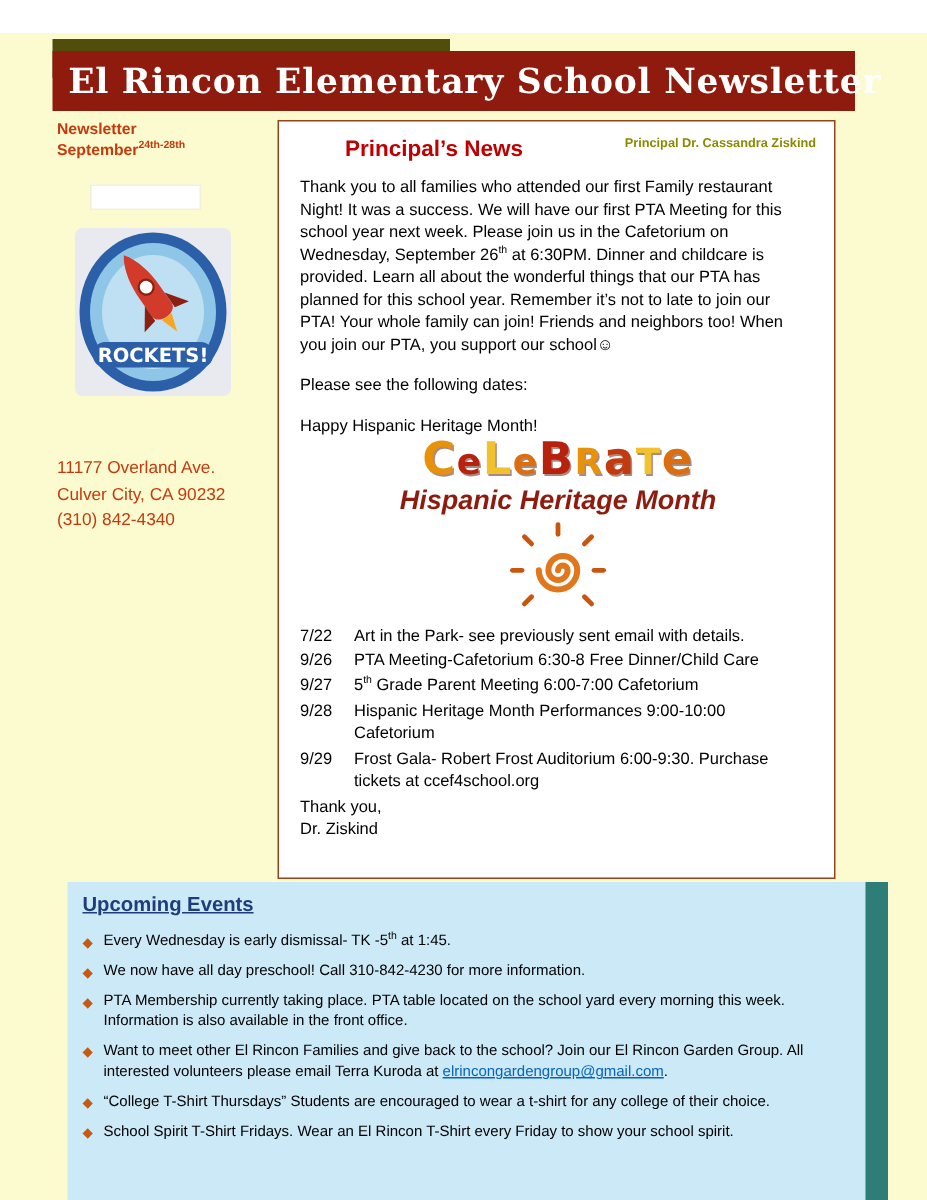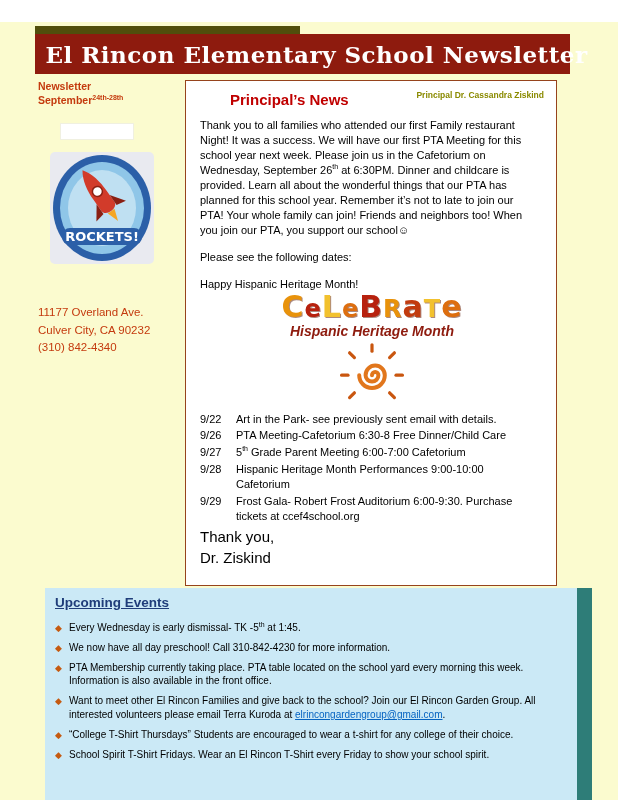--- a/index.html
+++ b/index.html
@@ -30,28 +30,28 @@
   .pn-heading{margin:2px 0 0 30px;color:#C00000;font-size:15px;font-weight:bold;}
   .principal-label{color:#8A8A00;font-size:8.5px;font-weight:bold;margin-top:1px;text-align:left;}
   .pn-paragraph{margin:10px 0 0;font-size:11px;line-height:1.36;width:336px;}
   .pn-line{margin:13px 0 0;font-size:11px;}
   .heritage{margin:15px 0 0;font-size:11px;}
   sup{font-size:7px;line-height:0;}
 
   .celebrate{text-align:center;margin-top:2px;}
   .celebrate-title{font-family:"DejaVu Sans",sans-serif;font-weight:bold;letter-spacing:1px;line-height:1;}
   .celebrate-title span{display:inline-block;text-shadow:1px 1px 0 rgba(90,20,0,.5);}
-  .celebrate-sub{color:#8E1B0E;font-style:italic;font-weight:bold;font-size:14px;margin-top:1px;}
+  .celebrate-sub{color:#8E1B0E;font-style:italic;font-weight:bold;font-size:18px;margin-top:1px;}
   .sun-wrap{margin-top:1px;line-height:0;}
 
   .events{margin-top:8px;font-size:11px;line-height:1.35;}
   .event-row{display:flex;margin-bottom:2px;}
   .event-date{width:36px;flex:none;}
   .event-text{width:304px;}
-  .closing{font-size:15px;line-height:1.4;}
+  .closing{font-size:11px;line-height:1.4;}
 
   
   .upcoming-panel{position:absolute;left:45px;top:588px;width:547px;height:212px;background:#CBE9F6;
                   box-sizing:border-box;padding:7px 26px 0 10px;}
   .teal-strip{position:absolute;right:0;top:0;width:15px;height:212px;background:#2E7D78;}
   .upcoming-heading{color:#1F3D7A;font-size:13.5px;font-weight:bold;
                     text-decoration:underline;margin:0;}
   .bullets{list-style:none;margin:11px 0 0;padding:0;font-size:10px;line-height:1.38;}
   .bullets li{display:flex;margin-bottom:6px;}
   .diamond{color:#C55A11;width:14px;flex:none;font-size:9px;padding-top:1px;}
@@ -129,21 +129,21 @@
             <line x1="82" y1="66" x2="88" y2="72"></line>
             <line x1="38" y1="66" x2="32" y2="72"></line>
           </g>
           <path d="M60 44 a4 4 0 1 1 8 0 a8 8 0 1 1 -16 0 a12 12 0 1 1 24 0 a16 16 0 1 1 -32 0" fill="none" stroke="#E1761C" stroke-width="5" stroke-linecap="round"></path>
         </svg>
       </div>
     </div>
 
     <div class="events">
       <div class="event-row">
-        <span class="event-date">9/22</span>
+        <span class="event-date">7/22</span>
         <span class="event-text">Art in the Park- see previously sent email with details.</span>
       </div>
       <div class="event-row">
         <span class="event-date">9/26</span>
         <span class="event-text">PTA Meeting-Cafetorium 6:30-8 Free Dinner/Child Care</span>
       </div>
       <div class="event-row">
         <span class="event-date">9/27</span>
         <span class="event-text"><span>5</span><sup>th</sup><span> Grade Parent Meeting 6:00-7:00 Cafetorium</span></span>
       </div>

